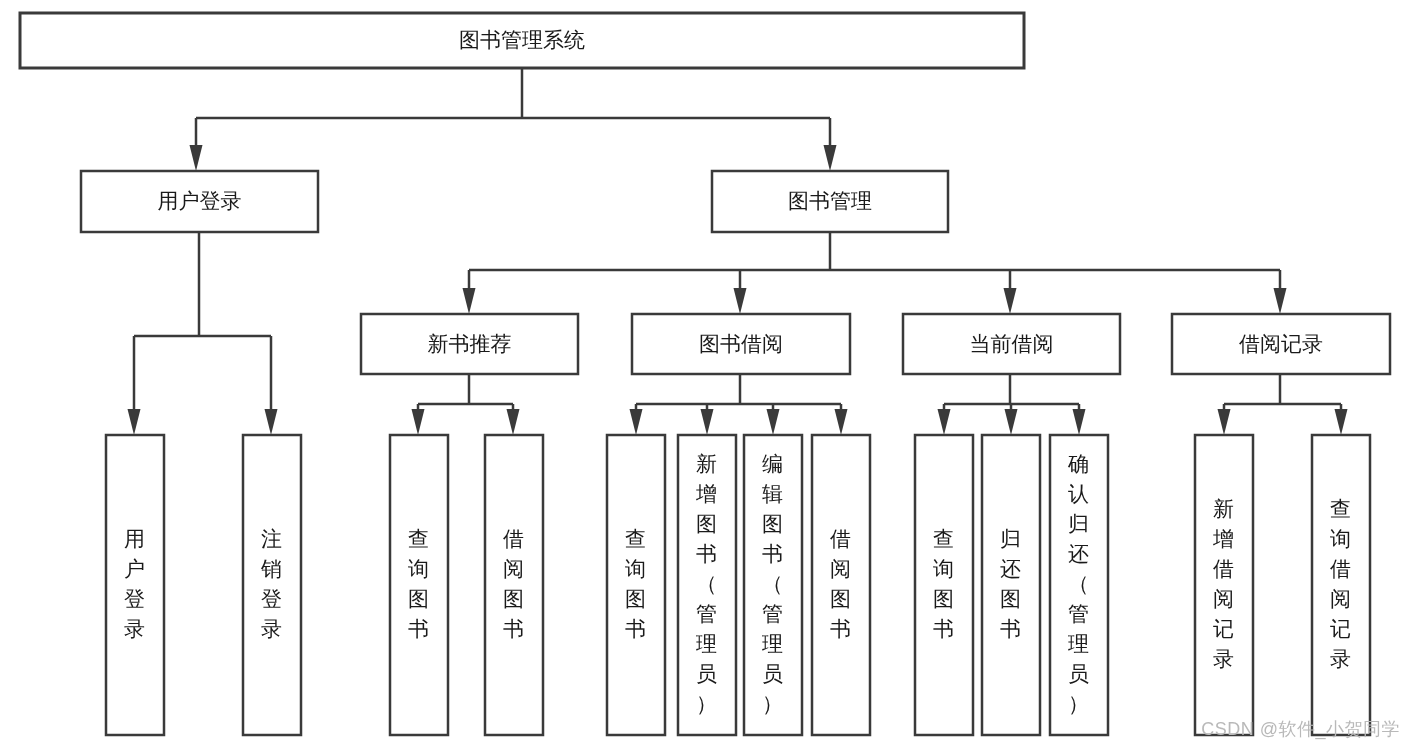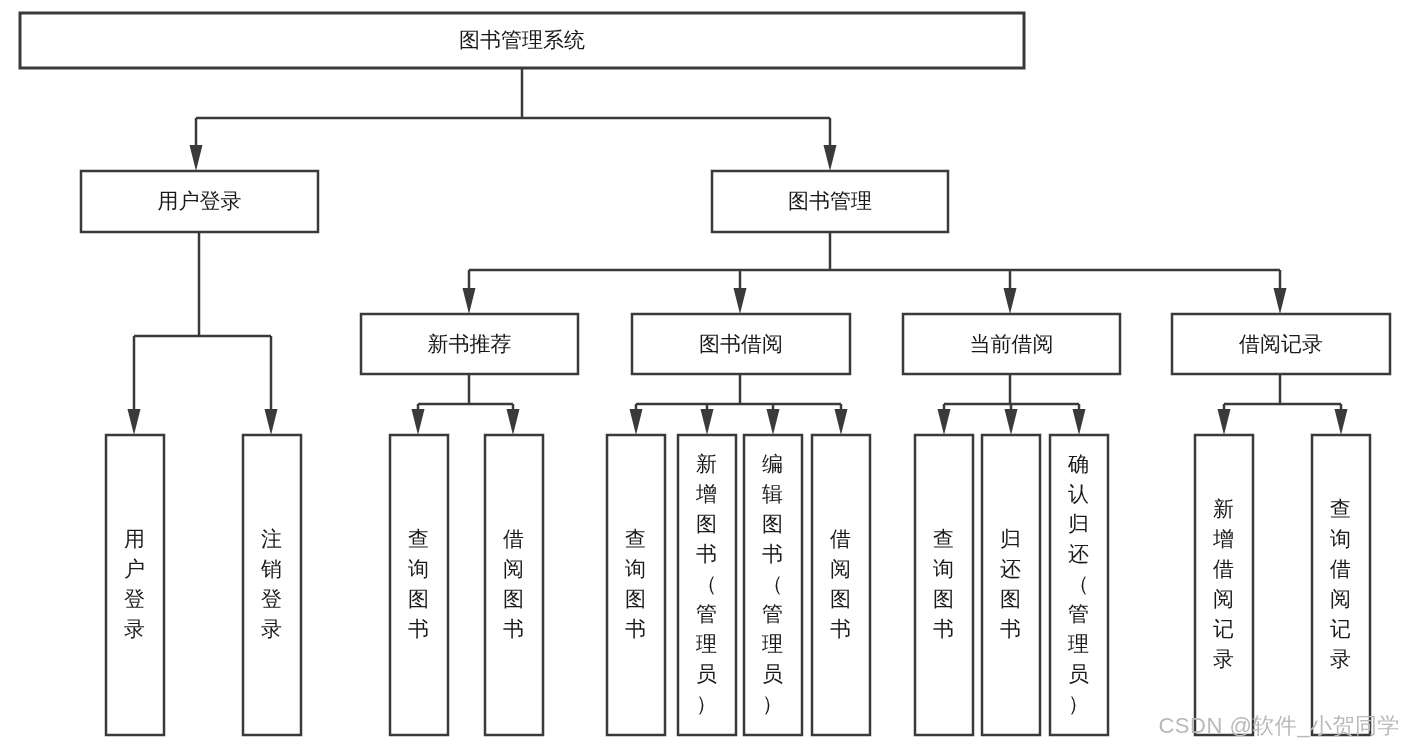--- a/index.html
+++ b/index.html
@@ -53,21 +53,21 @@
   }
   .node-label.vertical {
     font-size: 21px;
     letter-spacing: 1px;
   }
   .watermark {
     position: absolute;
     right: 13px;
     bottom: 6px;
     font-family: "Liberation Sans", "DejaVu Sans", sans-serif;
-    font-size: 22px;
+    font-size: 18px;
     color: #b9b9b9;
     letter-spacing: 0.5px;
     white-space: nowrap;
     user-select: none;
   }
 </style>
 </head>
 <body>
 
 <div id="stage">

